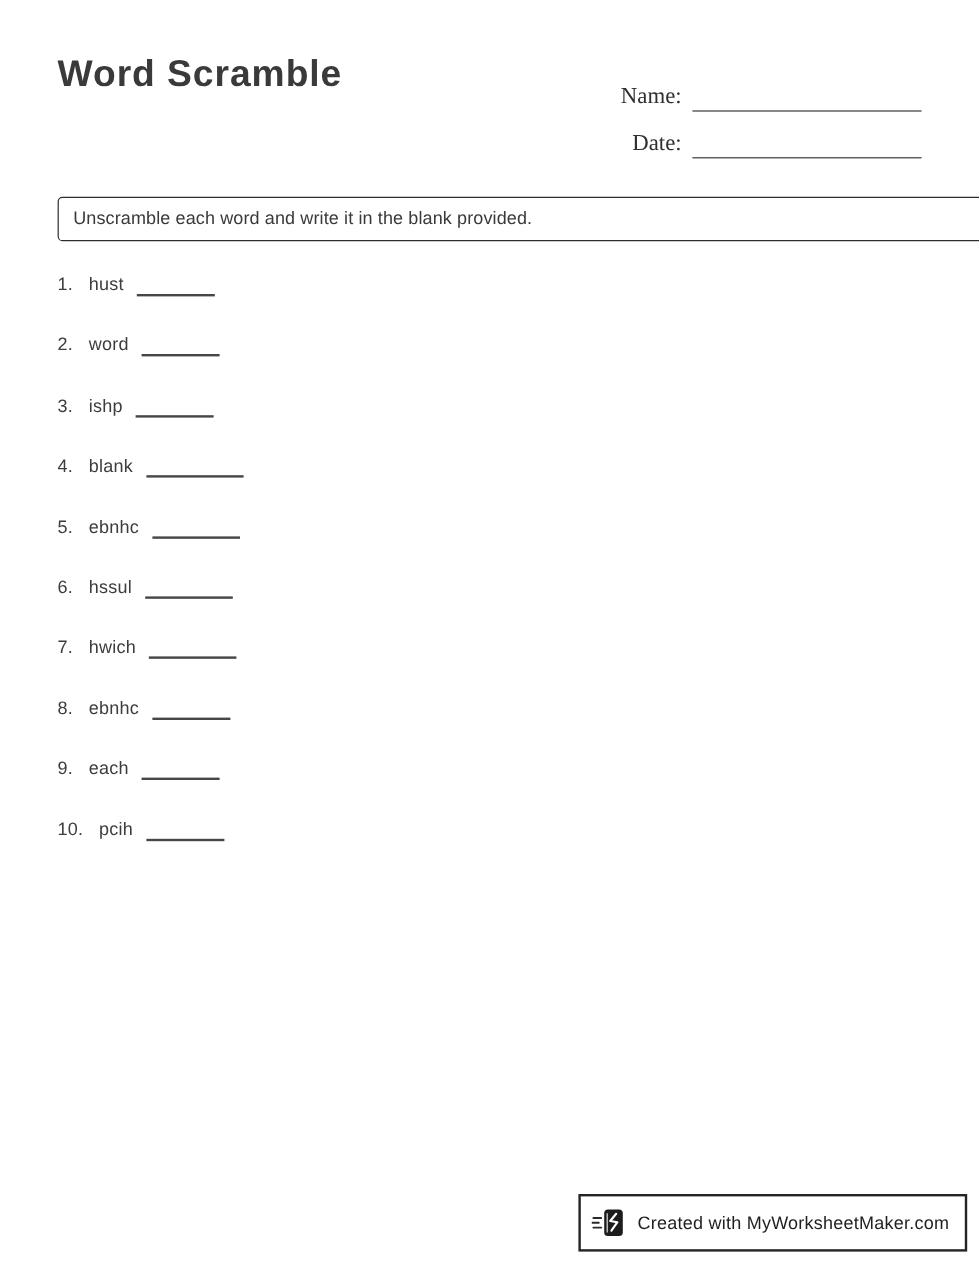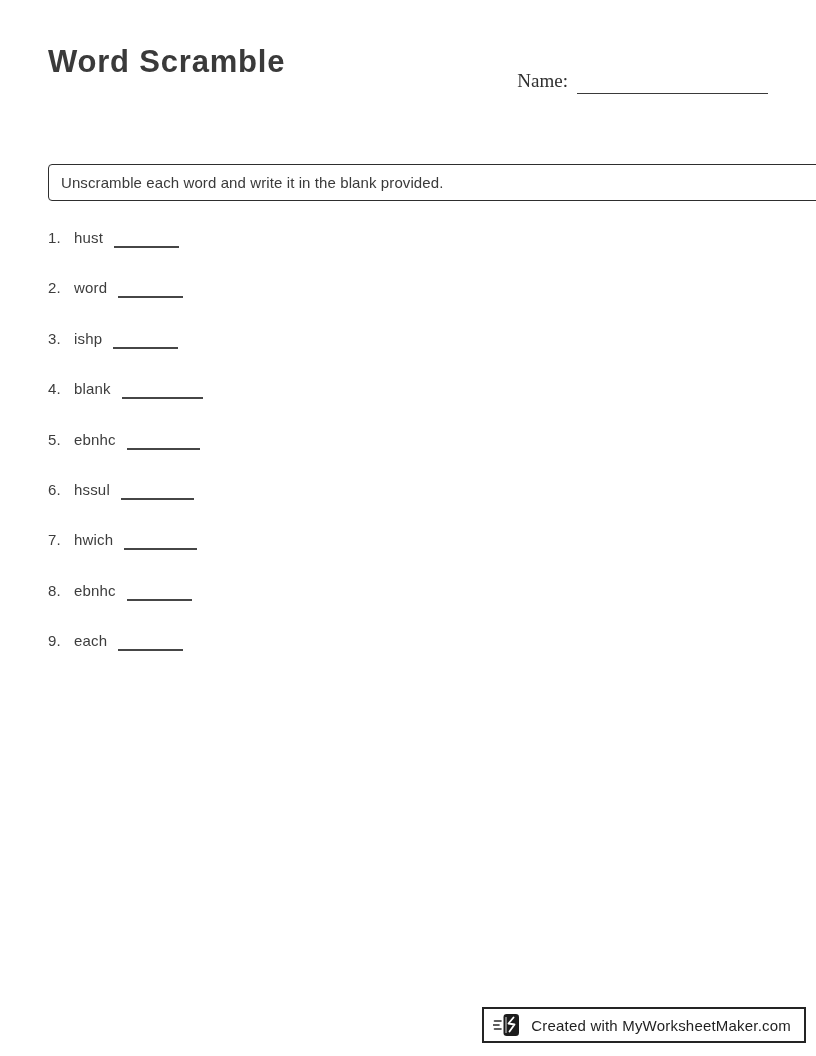--- a/index.html
+++ b/index.html
@@ -97,21 +97,21 @@
     height: 8px;
     border-bottom: 2px solid #464646;
     transform: translateY(5px);
   }
 
   
   .footer-credit {
     position: absolute;
     right: 10px;
     bottom: 13px;
-    height: 36px;
+    height: 48px;
     box-sizing: border-box;
     border: 2px solid #242424;
     background: #ffffff;
     display: flex;
     align-items: center;
     gap: 8px;
     padding: 0 13px 0 9px;
     font-size: 15px;
     color: #1f1f1f;
     letter-spacing: 0.2px;
@@ -121,20 +121,24 @@
 </head>
 <body>
 
 <h1 class="page-title">Word Scramble</h1>
 
 <div class="name-date">
   <div class="nd-row">
     <span class="nd-label">Name:</span>
     <span class="nd-line"></span>
   </div>
+  <div class="nd-row">
+    <span class="nd-label">Date:</span>
+    <span class="nd-line"></span>
+  </div>
 </div>
 
 <div class="instructions">
   <span>Unscramble each word and write it in the blank provided.</span>
 </div>
 
 <ol class="word-list">
   <li class="word-item">
     <span class="num">1.</span>
     <span class="word">hust</span>
@@ -182,20 +186,25 @@
     <span class="word">ebnhc</span>
     <span class="blank" style="width: 65px;"></span>
   </li>
 
   <li class="word-item">
     <span class="num">9.</span>
     <span class="word">each</span>
     <span class="blank" style="width: 65px;"></span>
   </li>
 
+  <li class="word-item">
+    <span class="num">10.</span>
+    <span class="word">pcih</span>
+    <span class="blank" style="width: 65px;"></span>
+  </li>
 </ol>
 
 <div class="footer-credit">
   <svg width="30" height="24" viewBox="0 0 30 24" aria-hidden="true">
     <g stroke="#2a2a2a" stroke-width="1.6" stroke-linecap="round">
       <line x1="1.5" y1="8" x2="8" y2="8"></line>
       <line x1="0.5" y1="12" x2="6" y2="12"></line>
       <line x1="1.5" y1="16" x2="8" y2="16"></line>
     </g>
     <rect x="10.5" y="1" width="15.5" height="22" rx="3.2" fill="#1c1c1c"></rect>

